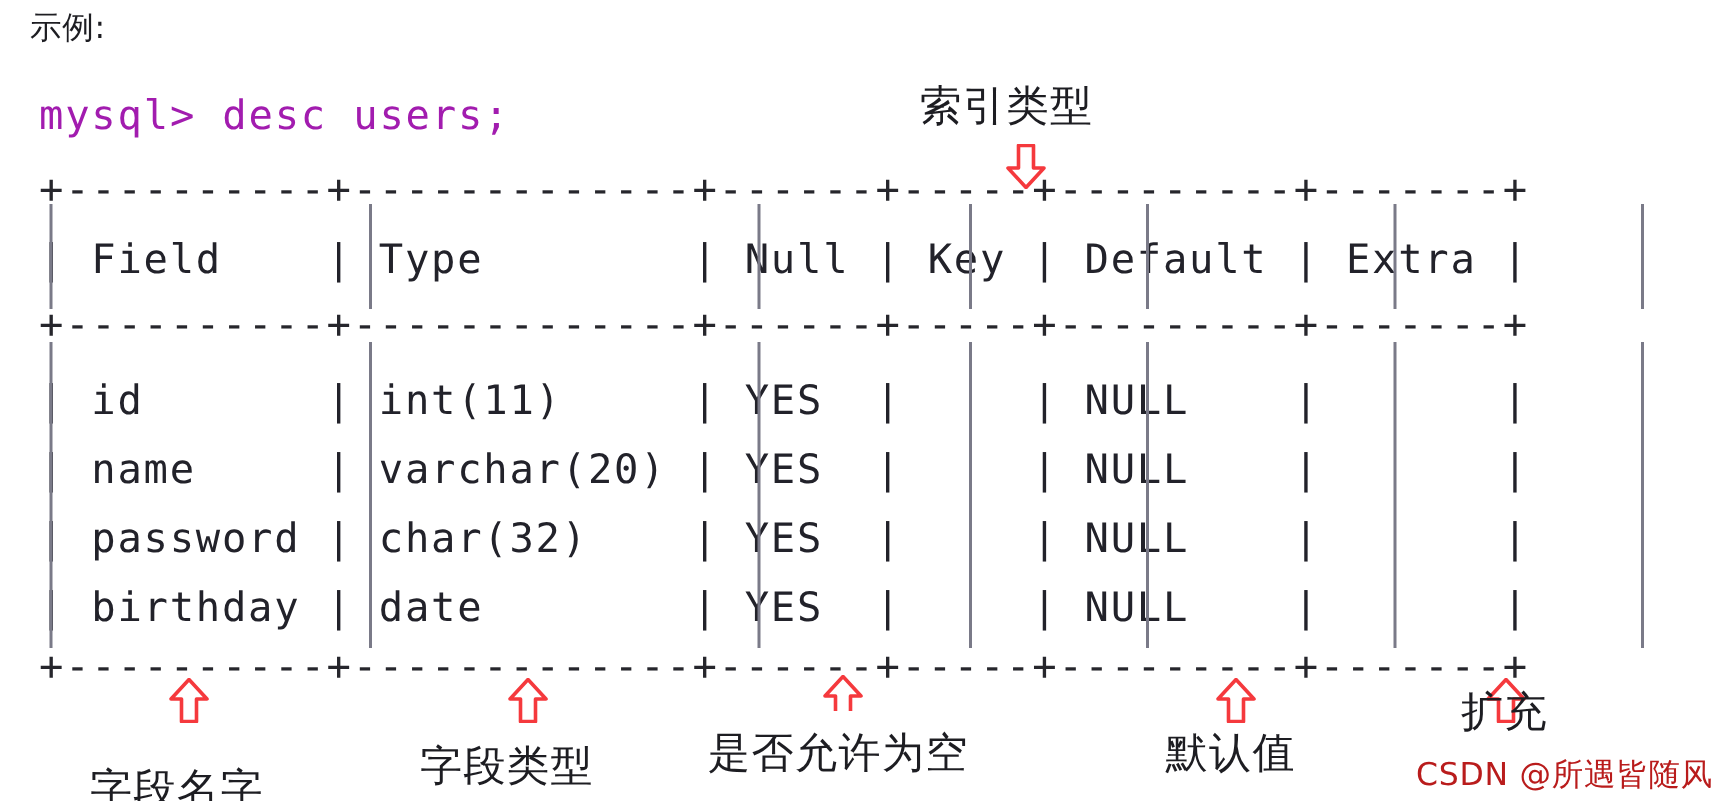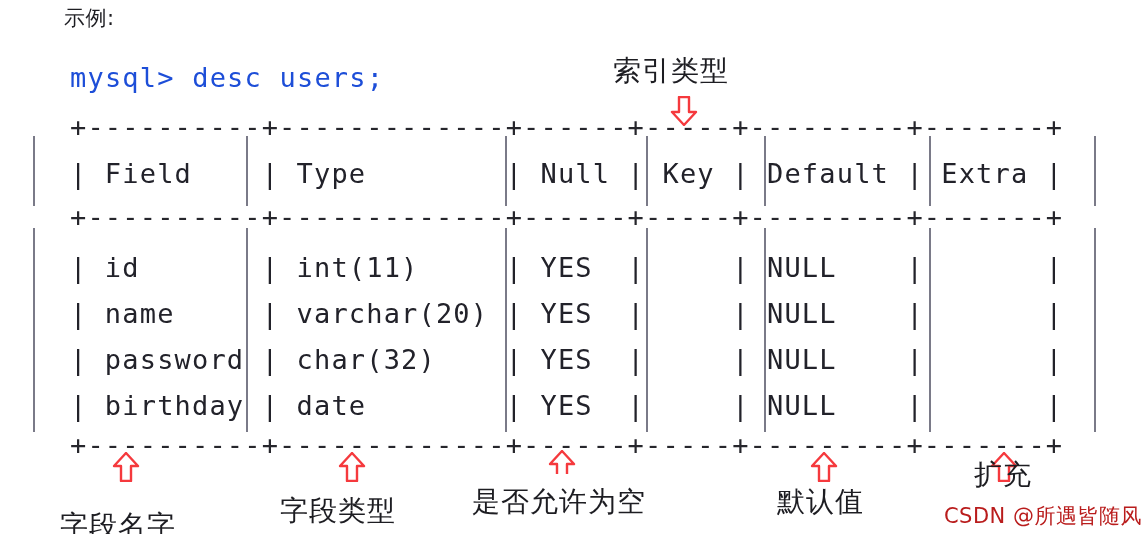--- a/index.html
+++ b/index.html
@@ -11,37 +11,37 @@
     position: relative;
     width: 1146px;
     height: 534px;
     background: #ffffff;
     overflow: hidden;
     font-family: "DejaVu Sans Mono", monospace;
     color: #22222a;
   }
 
   
-  .abs { position: absolute; white-space: pre; margin-left: 44px; }
+  .abs { position: absolute; white-space: pre; }
 
   
   .cjk {
     font-family: "DejaVu Sans", sans-serif;
     color: #1d1d22;
   }
   #example-label {
     left: 20px; top: 4px;
     font-size: 21px;
     letter-spacing: 0.5px;
   }
   #mysql-prompt {
     left: 26px; top: 62px;
     font-size: 27px;
     letter-spacing: 1.2px;
-    color: #1d4ed8;
+    color: #a21caf;
   }
 
   
   .ascii-rule {
     left: 26px;
     font-size: 27px;
     letter-spacing: 1.17px;
     color: #26262c;
     line-height: 1;
   }

